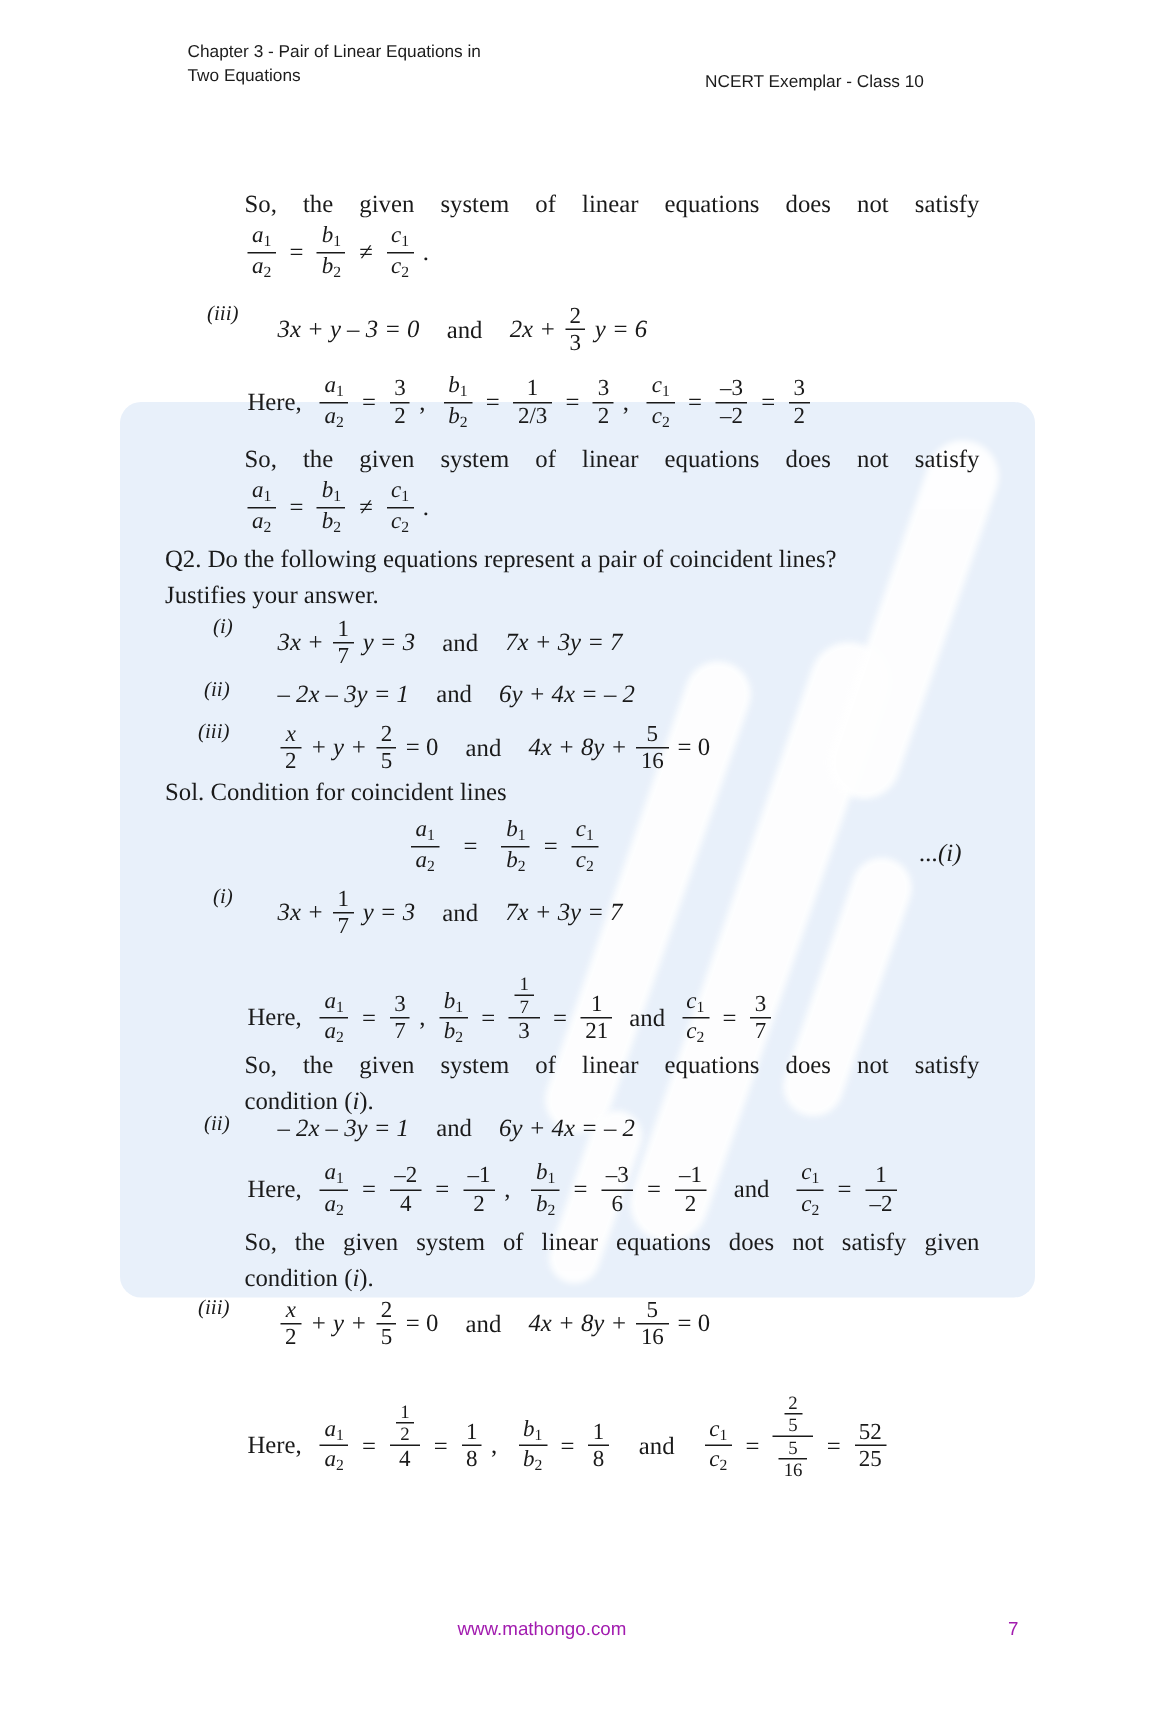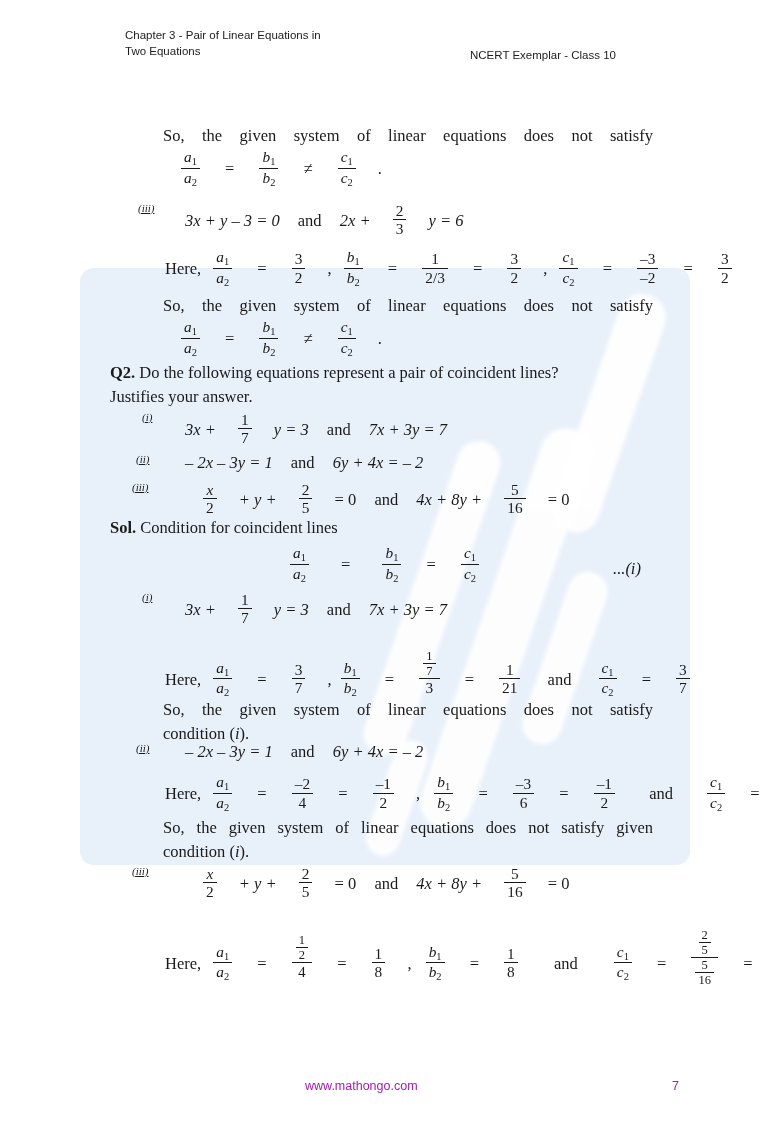--- a/index.html
+++ b/index.html
@@ -36,47 +36,47 @@
   .wm i.s2{width:52px; height:420px; left:400px; top:150px; transform:rotate(19deg);}
   .wm i.s3{width:40px; height:180px; left:465px; top:300px; transform:rotate(19deg);}
   .wm i.s4{width:48px; height:250px; left:505px; top:20px; transform:rotate(19deg);}
   .wm i.s5{width:34px; height:120px; left:300px; top:470px; transform:rotate(19deg);}
 
   
   .content{position:absolute; left:0; top:16px; width:768px; height:1146px;}
   .ln{position:absolute; font-size:16.5px; line-height:20px; white-space:nowrap;}
   .para{position:absolute; font-size:16.5px; line-height:24px;}
   .just{text-align:justify; text-align-last:justify;}
-  .b{font-weight:bold;}
+  .b{font-weight:normal;}
   .it{font-style:italic;}
   .mi{font-style:italic;}
 
   
   .math{font-size:16.5px;}
   .frac{display:inline-block; vertical-align:-0.52em; text-align:center;
-        margin:0 18px; line-height:1.12;}
+        margin:0 2px; line-height:1.12;}
   .frac .num{display:block; padding:0 3px; font-size:.93em;}
   .frac .den{display:block; padding:0 3px; border-top:1.1px solid #1a1a1a; font-size:.93em;}
   .frac.sm{font-size:.88em;}
   .sub{font-size:.68em; vertical-align:-0.28em;}
   .eq{margin:0 3px;}
   .op{margin:0 3px;}
 
   
   .frac .frac{vertical-align:-0.5em; margin:0 1px;}
 
   
   .footer{
     position:absolute; left:0; top:1079px; width:768px; height:24px;
     font-family:"Liberation Sans", sans-serif; font-size:12.5px; color:#a21caf;
   }
   .ft-url{position:absolute; left:305px; top:0;}
   .ft-pg{position:absolute; left:672px; top:0;}
 
-  .idx{position:absolute; font-style:italic; font-size:11px;text-decoration:underline;}
+  .idx{position:absolute; font-style:italic; font-size:14px;}
   .rlabel{position:absolute; font-size:16.5px; font-style:italic;}
 </style>
 </head>
 <body>
 
 <div class="page">
 
   <div class="header">
     <div class="hdr-left">
       <div>Chapter 3 - Pair of Linear Equations in</div>
@@ -278,21 +278,21 @@
       <span class="frac"><span class="num">1</span><span class="den">8</span></span>
       <span>,</span>
       <span style="margin-left:10px;" class="frac"><span class="num"><span class="mi">b</span><span class="sub">1</span></span><span class="den"><span class="mi">b</span><span class="sub">2</span></span></span>
       <span class="eq">=</span>
       <span class="frac"><span class="num">1</span><span class="den">8</span></span>
       <span style="margin:0 14px;">and</span>
       <span class="frac"><span class="num"><span class="mi">c</span><span class="sub">1</span></span><span class="den"><span class="mi">c</span><span class="sub">2</span></span></span>
       <span class="eq">=</span>
       <span class="frac"><span class="num"><span class="frac sm"><span class="num">2</span><span class="den">5</span></span></span><span class="den"><span class="frac sm"><span class="num">5</span><span class="den">16</span></span></span></span>
       <span class="eq">=</span>
-      <span class="frac"><span class="num">32</span><span class="den">25</span></span>
+      <span class="frac"><span class="num">52</span><span class="den">25</span></span>
     </div>
 
   </div>
 
   <div class="footer">
     <div class="ft-url">www.mathongo.com</div>
     <div class="ft-pg">7</div>
   </div>
 
 </div>

